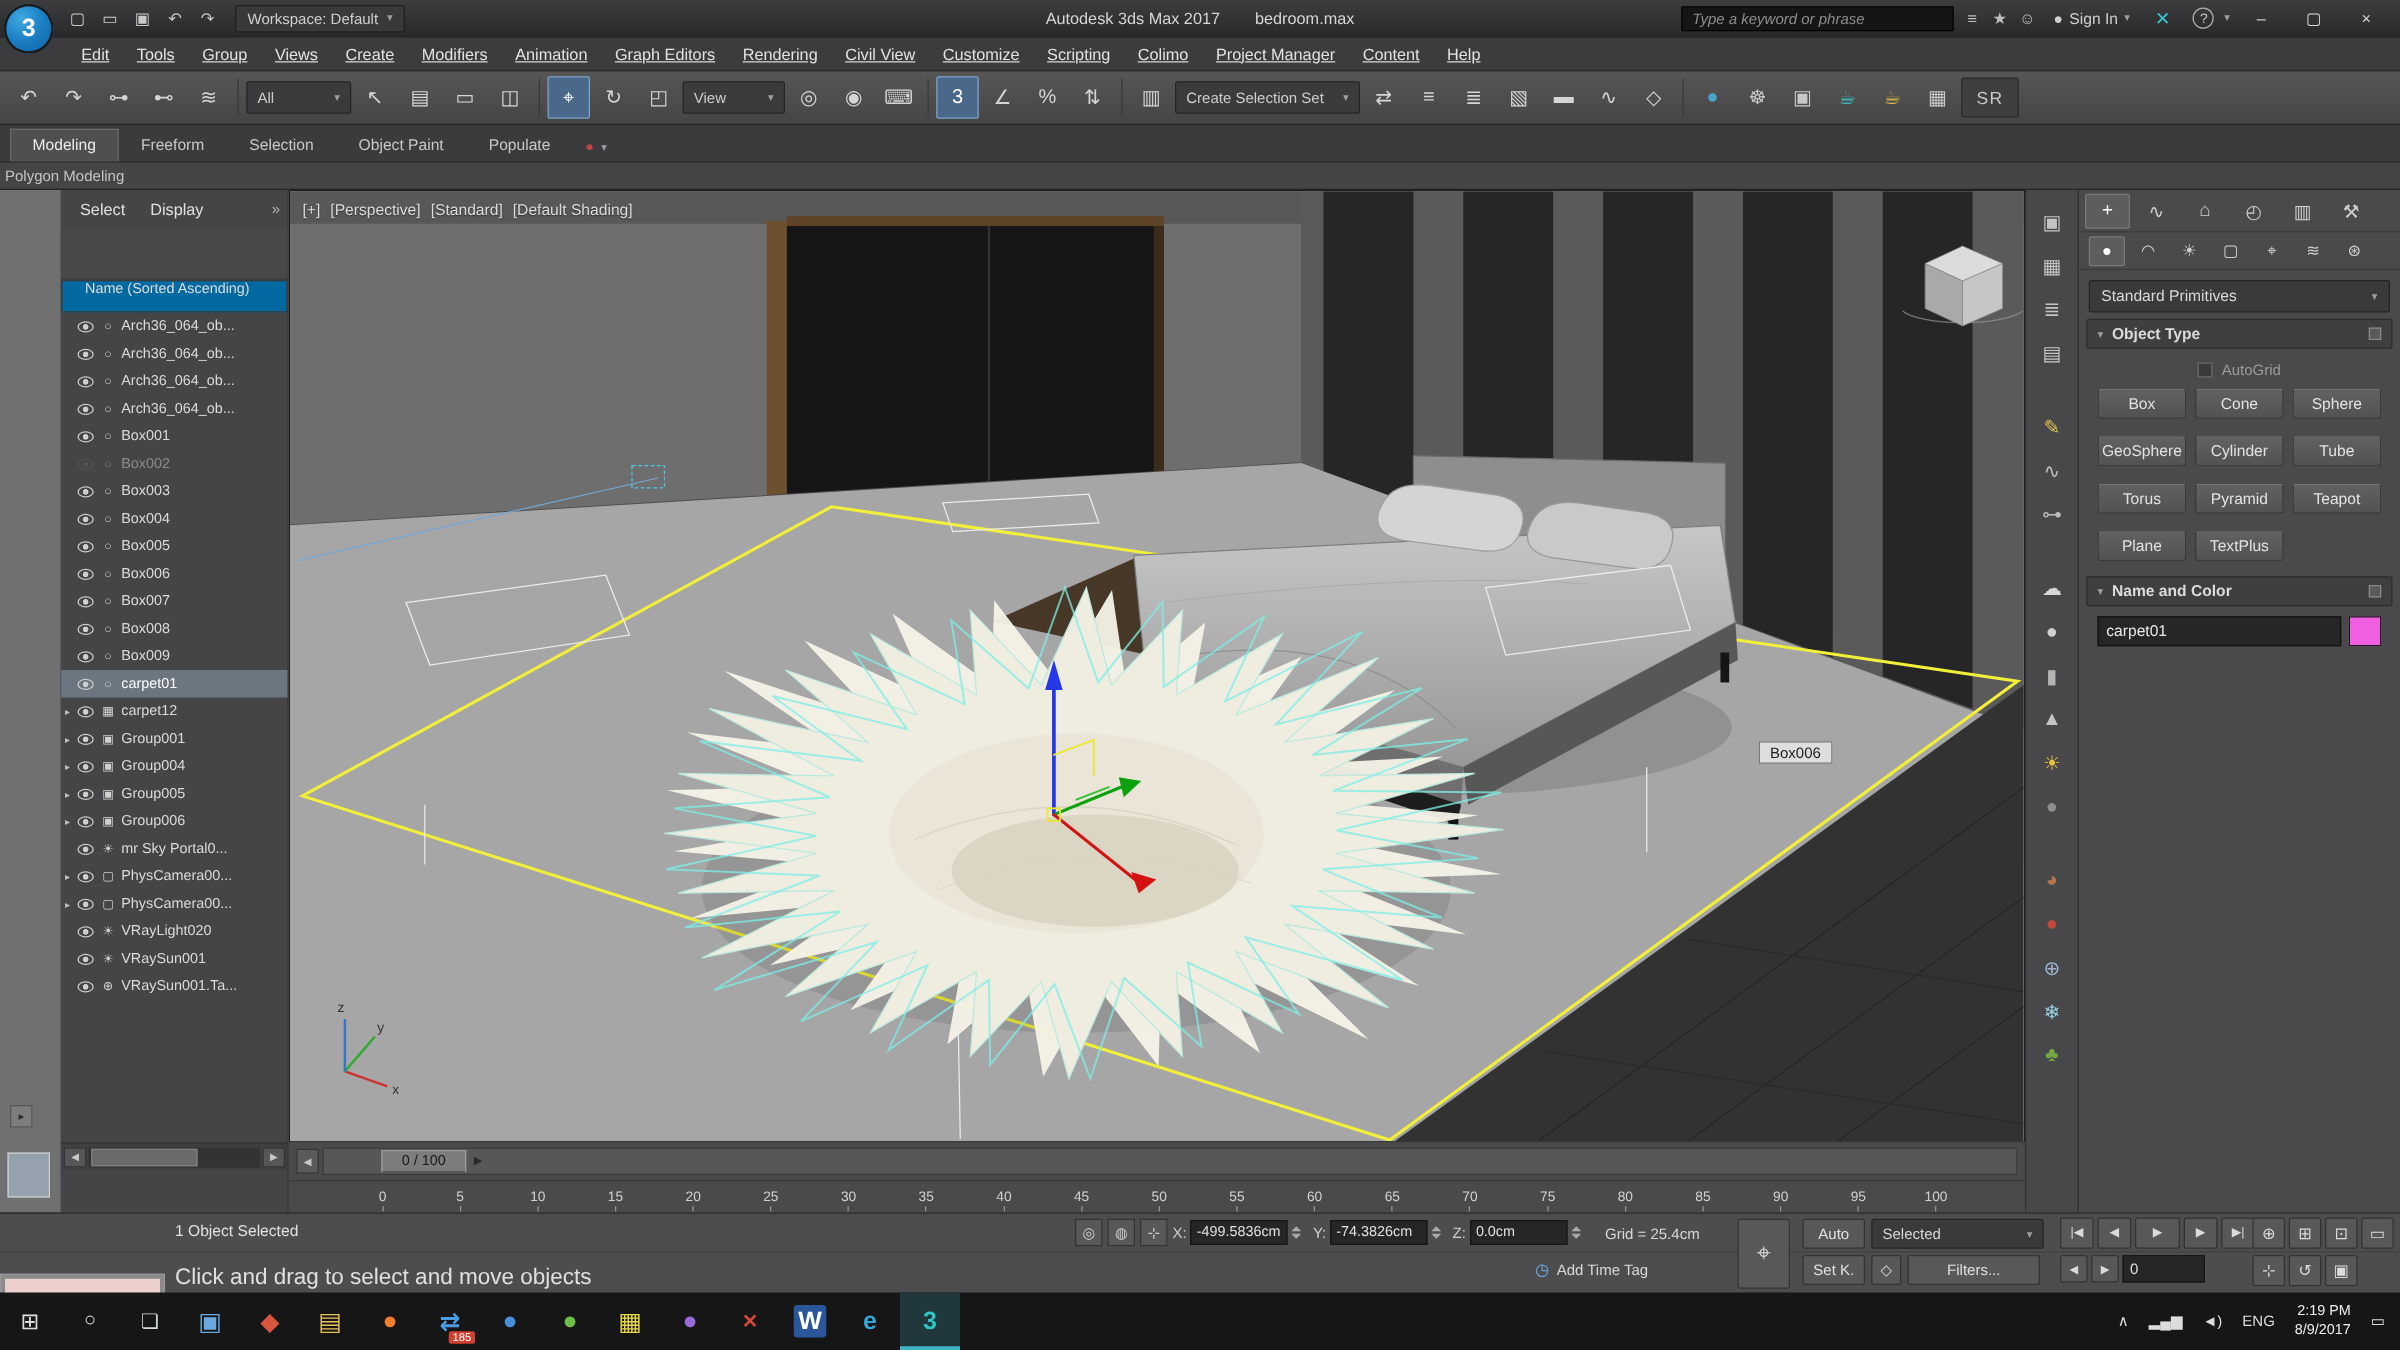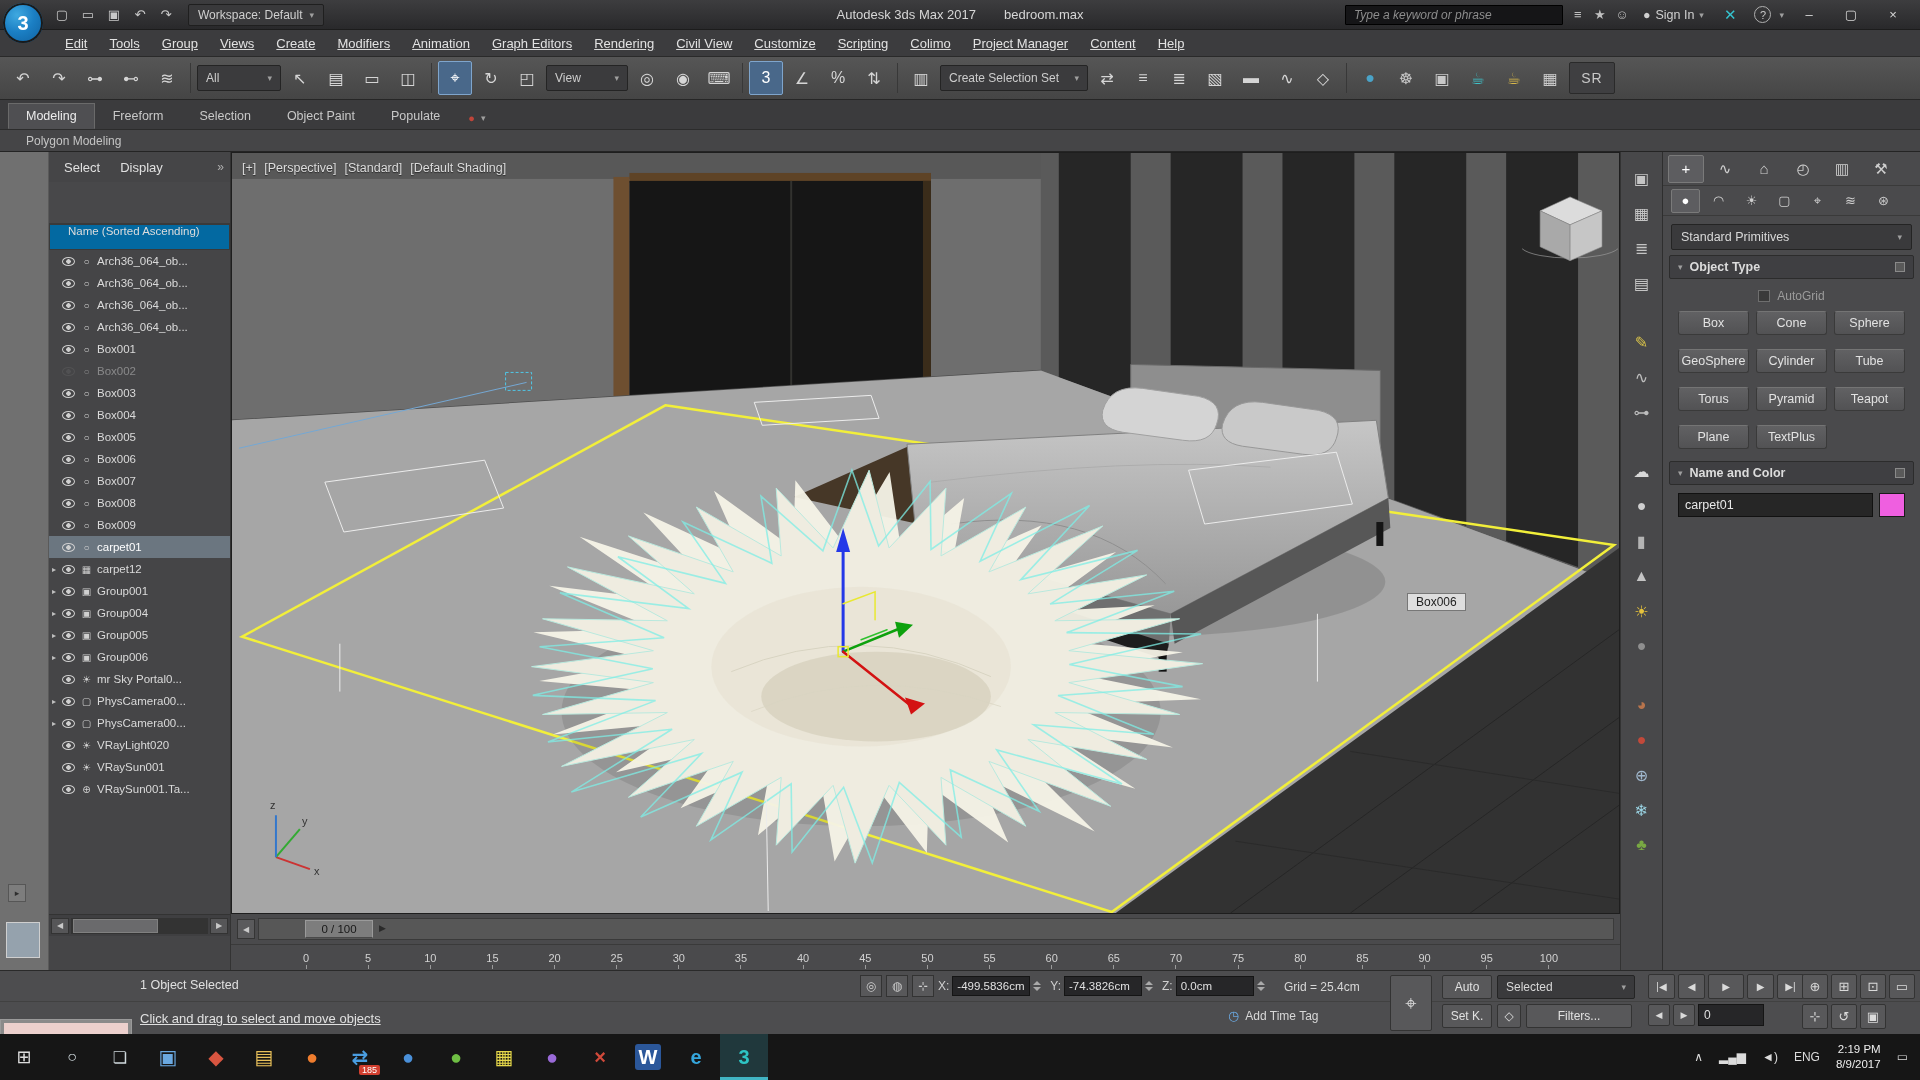--- a/index.html
+++ b/index.html
@@ -50,21 +50,21 @@
     font-size:14px;letter-spacing:1px;border-radius:2px;}
 
   
   .ribbon{position:absolute;top:100px;left:0;right:0;height:30px;background:#3b3b3d;border-bottom:1px solid #2c2c2c;
     display:flex;align-items:flex-end;padding-left:8px;z-index:17;}
   .ribbon-tab{height:26px;padding:0 17px;font-size:12.5px;color:#c8c8c8;background:none;border:1px solid transparent;}
   .ribbon-tab.active{background:#4f4f52;border-color:#6a6a6a;border-bottom-color:#4f4f52;color:#ececec;}
   .ribbon-extra{display:flex;align-items:center;gap:6px;padding:0 10px 5px;color:#c8c8c8;}
   .red-dot{color:#c0453a;font-size:11px;}
   .polystrip{position:absolute;top:130px;left:0;right:0;height:22px;background:#454547;border-bottom:1px solid #242424;
-    display:flex;align-items:center;padding-left:26px;font-size:12px;color:#c4c4c4;z-index:16;}
+    display:flex;align-items:center;padding-left:4px;font-size:12px;color:#c4c4c4;z-index:16;}
 
   
   .gutter{position:absolute;left:0;top:152px;width:49px;height:818px;background:#707070;border-right:1px solid #5a5a5a;}
   .gutter-flyout{position:absolute;left:8px;top:732px;width:18px;height:18px;background:#7d7d7d;border:1px solid #565656;
     color:#2e2e2e;font-size:9px;display:flex;align-items:center;justify-content:center;}
   .gutter-swatch{position:absolute;left:6px;top:770px;width:34px;height:36px;background:#95a2ad;border:1px solid #cfcfcf;}
 
   
   .sx{position:absolute;left:49px;top:152px;width:182px;height:818px;background:#454547;border-right:1px solid #333;}
   .sx-menus{height:30px;display:flex;align-items:center;padding:0 6px;color:#e0e0e0;font-size:13px;}
@@ -138,21 +138,21 @@
     border-radius:3px;font-size:12.5px;color:#e2e2e2;}
   .nc-row{display:flex;gap:6px;padding:8px 9px;align-items:center;}
   .nc-input{flex:1;height:24px;background:#262626;border:1px solid #111;color:#e8e8e8;font-size:12.5px;padding:0 6px;}
   .nc-swatch{width:26px;height:24px;border:1px solid #1a1a1a;}
 
   
   .statusbar{position:absolute;left:0;top:970px;right:0;height:64px;background:#4d4d4f;border-top:1px solid #2a2a2a;z-index:10;}
   .st-row1{position:absolute;left:0;right:0;top:0;height:30px;}
   .st-row2{position:absolute;left:0;right:0;top:30px;height:34px;border-top:1px solid #414141;}
   .st-sel{position:absolute;left:140px;top:7px;font-size:12.5px;color:#e0e0e0;}
-  .st-prompt{position:absolute;left:140px;top:9px;font-size:13px;color:#e0e0e0;text-decoration:underline;}
+  .st-prompt{position:absolute;left:140px;top:9px;font-size:18px;color:#e0e0e0;}
   .st-toggles{position:absolute;left:860px;top:4px;display:flex;gap:4px;}
   .st-tgl{width:22px;height:22px;background:#58585a;border:1px solid #333;color:#cfcfcf;font-size:12px;}
   .coords{position:absolute;left:938px;top:5px;display:flex;gap:8px;align-items:center;}
   .coord{display:flex;align-items:center;gap:3px;font-size:12px;color:#d0d0d0;}
   .coord-field{width:78px;height:20px;background:#262628;border:1px solid #151515;color:#e0e0e0;font-size:11.5px;padding:0 4px;}
   .spin{display:flex;flex-direction:column;gap:2px;width:9px;}
   .spin::before,.spin::after{content:"";width:0;height:0;border-left:4px solid transparent;border-right:4px solid transparent;}
   .spin::before{border-bottom:4px solid #aaa;}
   .spin::after{border-top:4px solid #aaa;}
   .grid-label{position:absolute;left:1284px;top:9px;font-size:12px;color:#d8d8d8;white-space:nowrap;}

